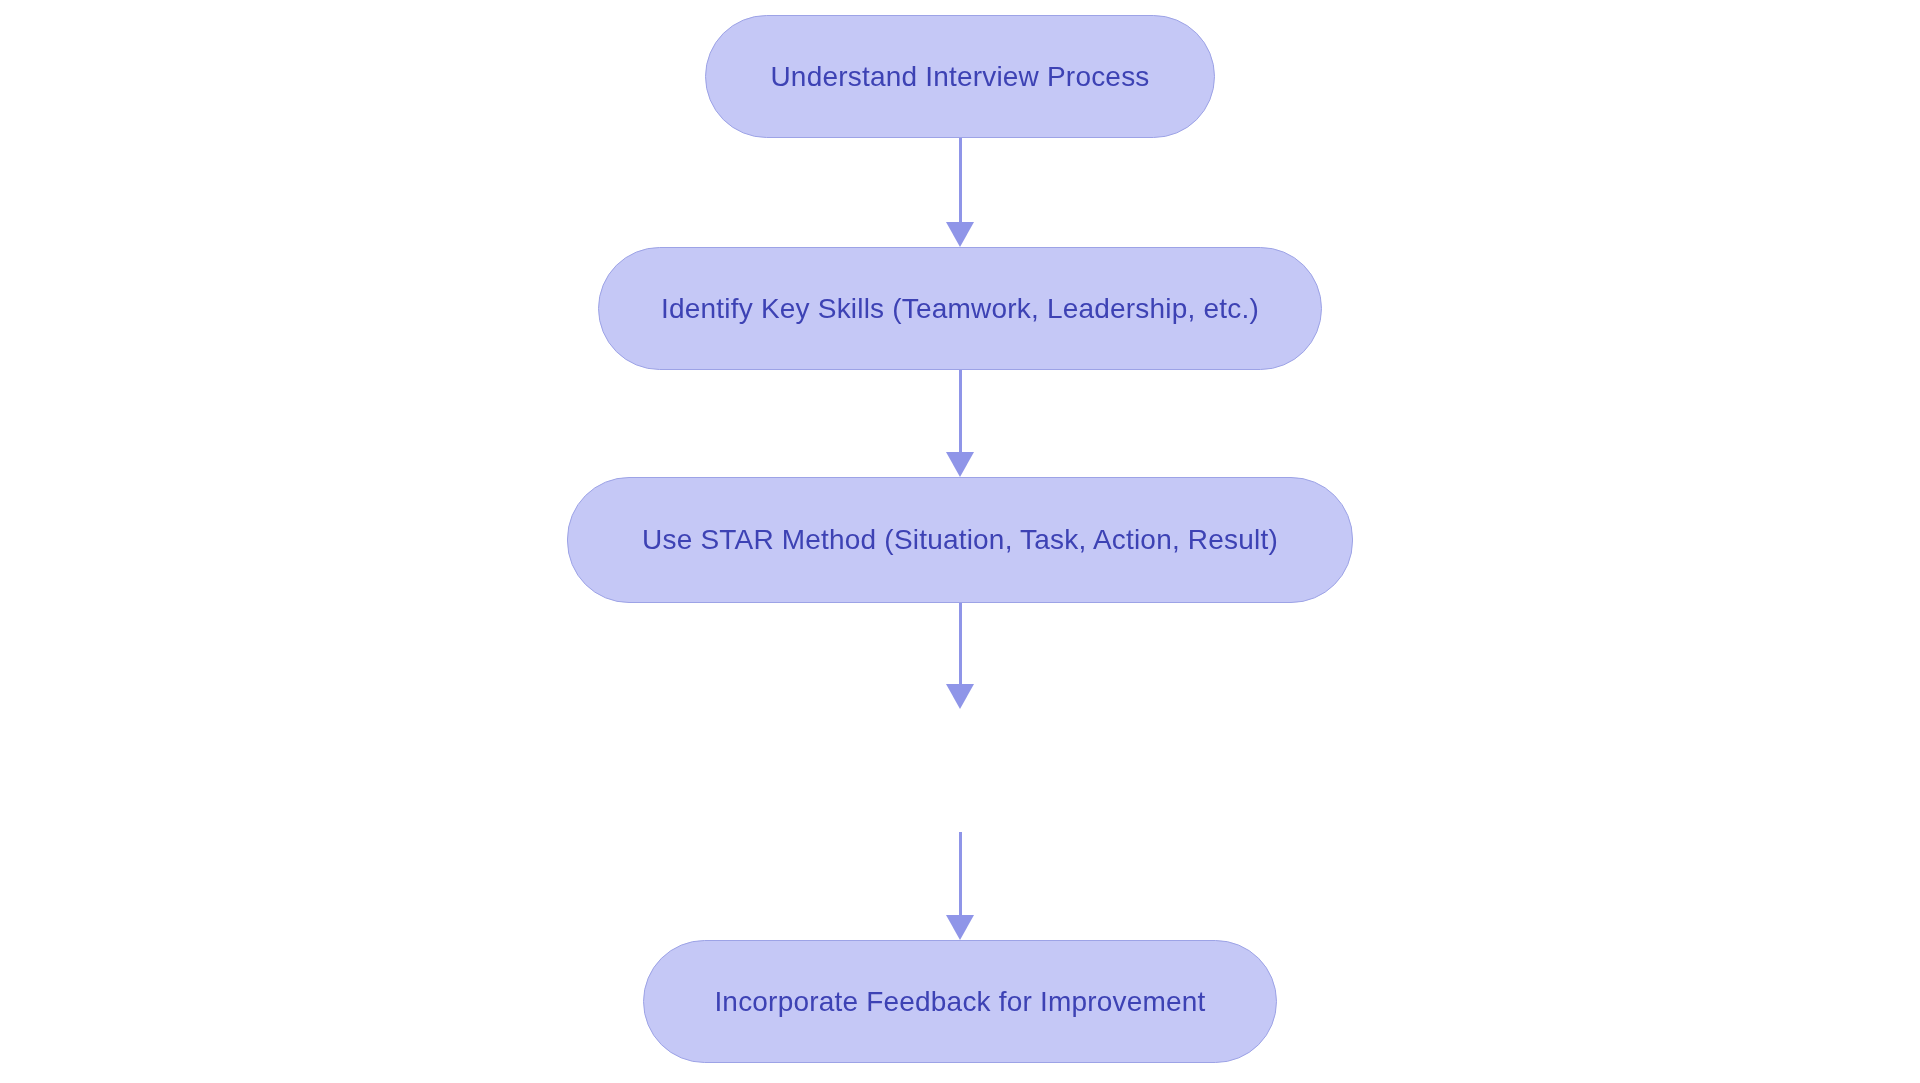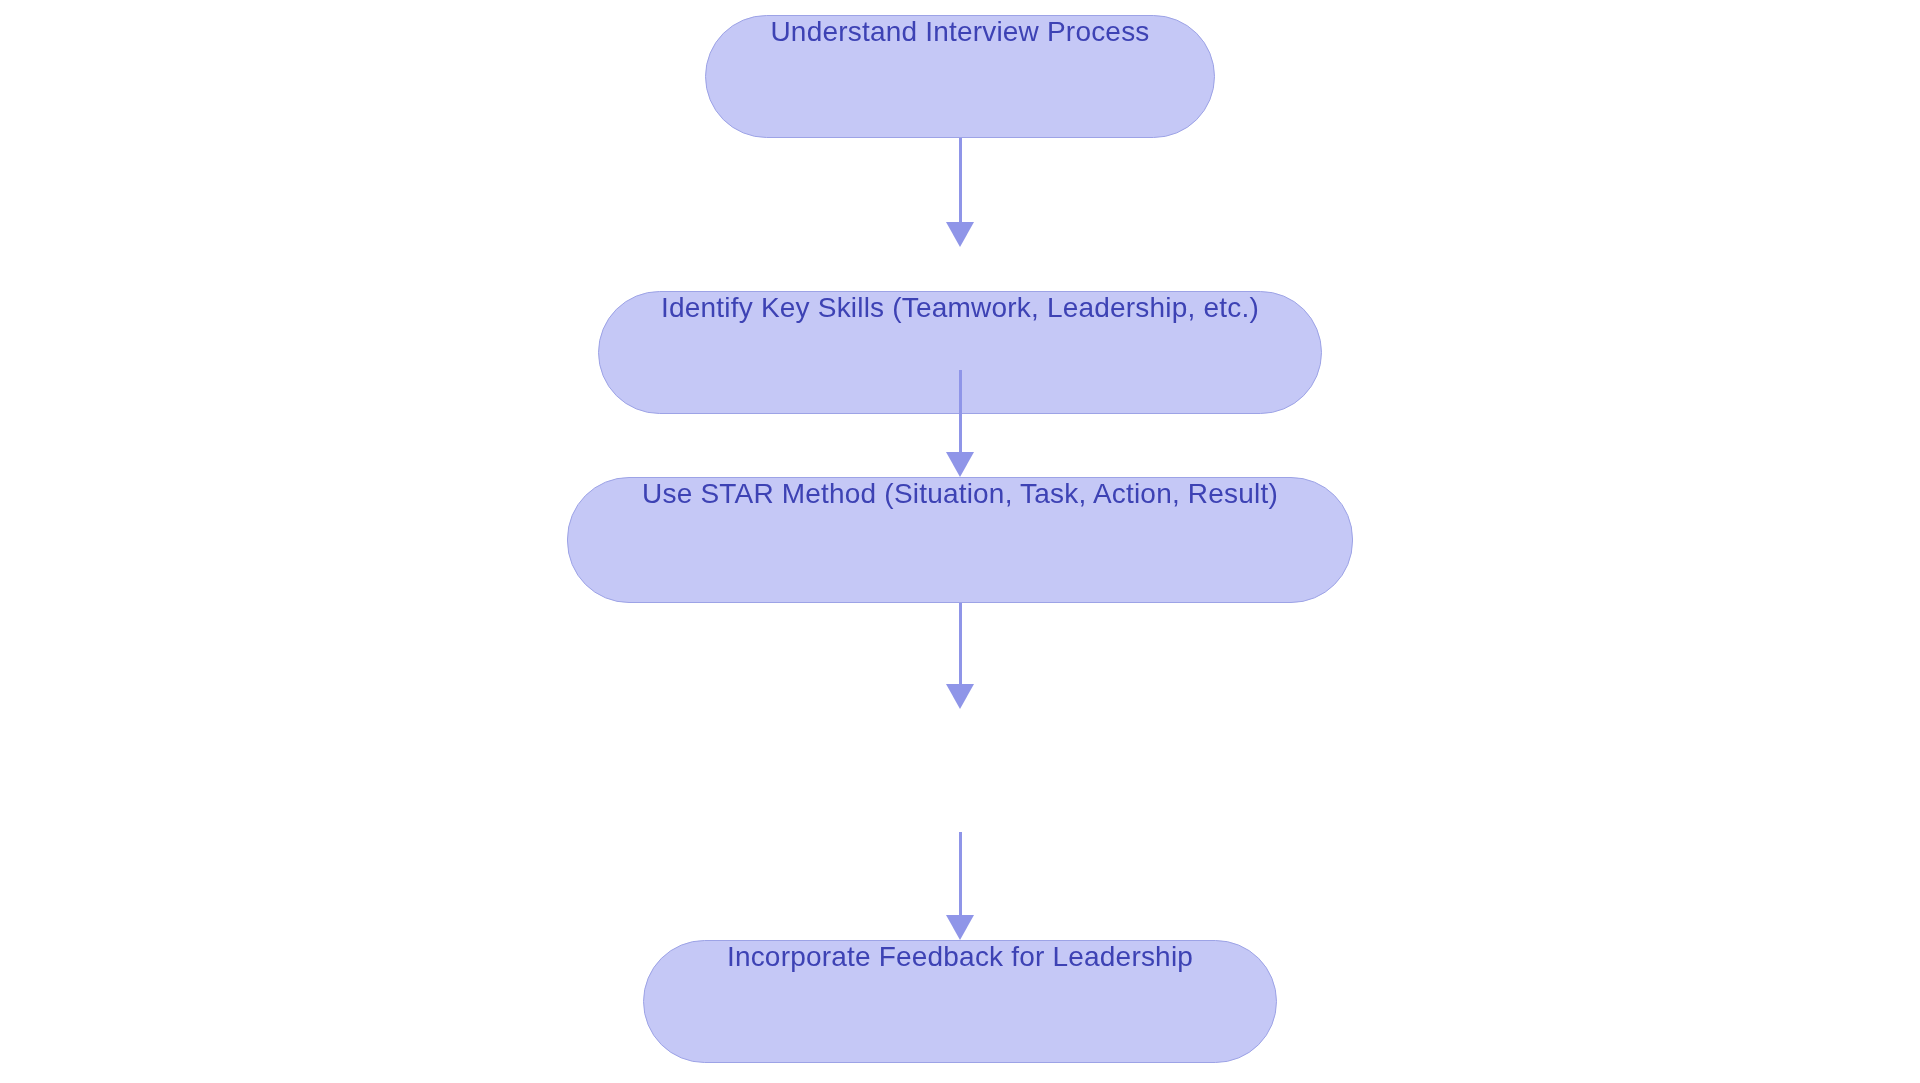--- a/index.html
+++ b/index.html
@@ -14,33 +14,33 @@
     background: #ffffff;
     overflow: hidden;
     font-family: "Liberation Sans", "DejaVu Sans", sans-serif;
   }
   .node {
     position: absolute;
     left: 960px;
     transform: translateX(-50%);
     box-sizing: border-box;
     display: flex;
-    align-items: flex-start;
+    align-items: center;
     justify-content: center;
     background: #c5c8f6;
     border: 1.5px solid #9da3e6;
     border-radius: 62px;
     color: #3d42b4;
     font-size: 28px;
     letter-spacing: 0.2px;
     white-space: nowrap;
     text-align: center;
   }
   .n1 { top: 15px;  width: 510px; height: 123px; }
-  .n2 { top: 247px; width: 724px; height: 123px; margin-top: 44px; }
+  .n2 { top: 247px; width: 724px; height: 123px; }
   .n3 { top: 477px; width: 786px; height: 126px; }
   .n4 { top: 709px; width: 514px; height: 123px; }
   .n5 { top: 940px; width: 634px; height: 123px; }
 
   .edge {
     position: absolute;
     left: 960px;
     transform: translateX(-50%);
     width: 28px;
     display: flex;
@@ -96,16 +96,16 @@
     <div class="head"></div>
   </div>
 
 
   <div class="edge e4">
     <div class="shaft"></div>
     <div class="head"></div>
   </div>
 
   <div class="node n5">
-    <span>Incorporate Feedback for Leadership</span>
+    <span>Incorporate Feedback for Improvement</span>
   </div>
 
 </div>
 
 </body></html>

